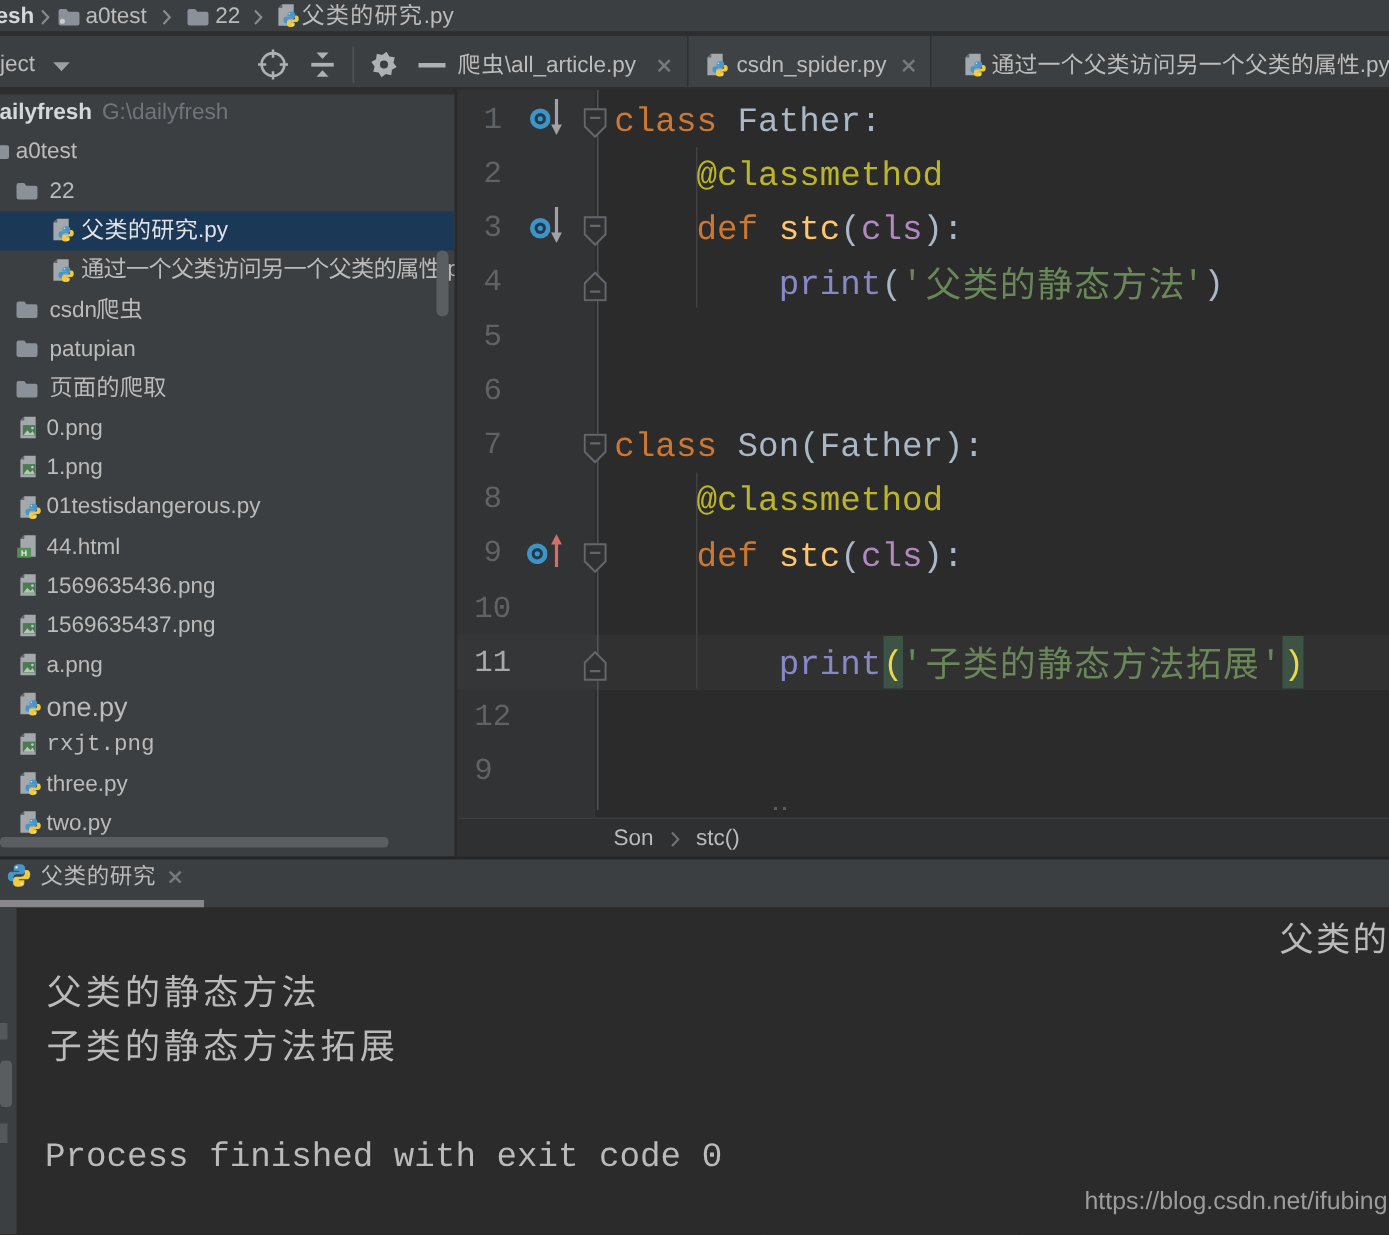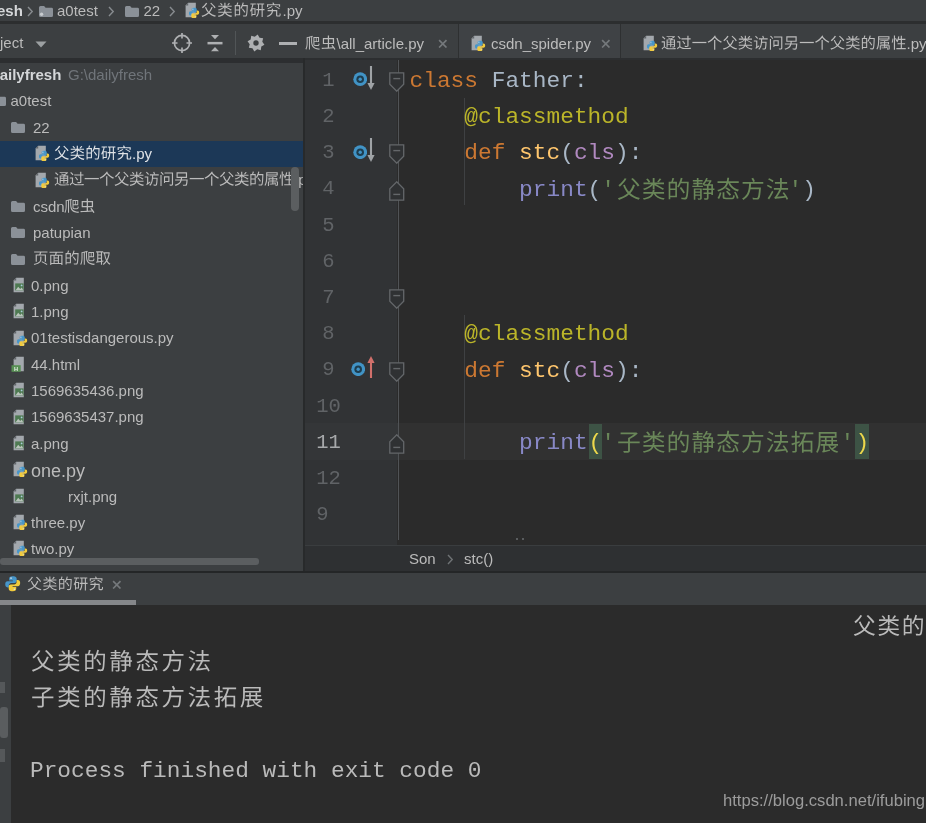--- a/index.html
+++ b/index.html
@@ -297,21 +297,21 @@
         </g>
       </svg>
 <span style="position:absolute;left:31.0px;top:462.1px;font-family:'Liberation Sans',sans-serif;font-size:18px;line-height:1;color:#bbbbbb;white-space:pre;">one.py</span>
 <svg style="position:absolute;left:11.0px;top:487.7px;width:17px;height:17px;" viewBox="0 0 17 17">
         <path d="M5.2,0.8 H12.8 V15.2 H2.6 V3.4 Z" fill="#a3a8ad"></path>
         <path d="M5.2,0.8 L2.6,3.4 H5.2 Z" fill="#62666a"></path>
         <rect x="4.2" y="6.4" width="8.4" height="7" fill="#4e7a52"></rect>
         <path d="M4.6,13.2 l2.6,-3.4 2,2.2 1.6,-1.6 1.4,2.8 z" fill="#b9c4bb"></path>
         <circle cx="10.6" cy="8.4" r="0.9" fill="#a9cdd9"></circle>
       </svg>
-<span style="position:absolute;left:31.0px;top:488.5px;font-family:Liberation Sans, sans-serif;font-size:15.00px;line-height:1;color:#bbbbbb;white-space:pre;margin-left:37px;">rxjt.png</span>
+<span style="position:absolute;left:31.0px;top:488.5px;font-family:Liberation Mono, monospace;font-size:15.00px;line-height:1;color:#bbbbbb;white-space:pre;">rxjt.png</span>
 <svg style="position:absolute;left:11.0px;top:514.1px;width:17px;height:17px;" viewBox="0 0 17 17">
         <path d="M5.2,0.8 H12.8 V15.2 H2.6 V3.4 Z" fill="#a3a8ad"></path>
         <path d="M5.2,0.8 L2.6,3.4 H5.2 Z" fill="#62666a"></path>
         <g transform="translate(5.3,5.2) scale(0.72)">
           <path d="M7.95,0.9 c-2.6,0 -3.3,1.15 -3.3,2.35 l0,1.7 3.45,0 0,0.65 -4.95,0 c-1.5,0 -2.25,1.2 -2.25,3 0,1.75 0.75,2.95 2.25,2.95 l1.15,0 0,-2 c0-1.3 1.05-2.3 2.35-2.3 l3.2,0 c1.1,0 1.95-0.9 1.95-2 l0,-2 c0-1.4 -1.2-2.35 -2.75-2.35 z" fill="#4796c9"></path>
           <circle cx="6.4" cy="2.7" r="0.75" fill="#dfe6ec"></circle>
           <path d="M8.05,15.1 c2.6,0 3.3,-1.15 3.3,-2.35 l0,-1.7 -3.45,0 0,-0.65 4.95,0 c1.5,0 2.25,-1.2 2.25,-3 0,-1.75 -0.75,-2.95 -2.25,-2.95 l-1.15,0 0,2 c0,1.3 -1.05,2.3 -2.35,2.3 l-3.2,0 c-1.1,0 -1.95,0.9 -1.95,2 l0,2 c0,1.4 1.2,2.35 2.75,2.35 z" fill="#f2cb3c"></path>
           <circle cx="9.6" cy="13.3" r="0.75" fill="#dfe6ec"></circle>
         </g>
       </svg>
@@ -405,20 +405,21 @@
         <use href="#u7236" x="0"></use>
         <use href="#u7c7b" x="1042"></use>
         <use href="#u7684" x="2084"></use>
         <use href="#u9759" x="3126"></use>
         <use href="#u6001" x="4168"></use>
         <use href="#u65b9" x="5210"></use>
         <use href="#u6cd5" x="6252"></use>
       </g>
     </svg>
 <span style="position:absolute;left:788.60px;top:178.61px;font-family:'Liberation Mono',monospace;font-size:22.83px;line-height:1;white-space:pre;"><i style="color:#6a8759;font-style:normal">'</i><i style="color:#a9b7c6;font-style:normal">)</i></span>
+<span style="position:absolute;left:409.50px;top:287.21px;font-family:'Liberation Mono',monospace;font-size:22.83px;line-height:1;white-space:pre;"><i style="color:#cc7832;font-style:normal">class</i><i style="color:#a9b7c6;font-style:normal"> Son(Father):</i></span>
 <span style="position:absolute;left:464.30px;top:323.41px;font-family:'Liberation Mono',monospace;font-size:22.83px;line-height:1;color:#bbb529;white-space:pre;">@classmethod</span>
 <span style="position:absolute;left:464.30px;top:359.61px;font-family:'Liberation Mono',monospace;font-size:22.83px;line-height:1;white-space:pre;"><i style="color:#cc7832;font-style:normal">def</i><i style="color:#a9b7c6;font-style:normal"> </i><i style="color:#ffc66d;font-style:normal">stc</i><i style="color:#a9b7c6;font-style:normal">(</i><i style="color:#b189c0;font-style:normal">cls</i><i style="color:#a9b7c6;font-style:normal">):</i></span>
 <div style="position:absolute;left:588.6px;top:424.4px;width:13.8px;height:34.2px;background:#3d5345;"></div>
 <div style="position:absolute;left:854.6px;top:424.4px;width:14.6px;height:34.2px;background:#3d5345;"></div>
 <span style="position:absolute;left:519.10px;top:432.01px;font-family:'Liberation Mono',monospace;font-size:22.83px;line-height:1;white-space:pre;"><i style="color:#8888c6;font-style:normal">print</i></span>
 <span style="position:absolute;left:588.60px;top:432.01px;font-family:'Liberation Mono',monospace;font-size:22.83px;line-height:1;color:#ecd84b;white-space:pre;">(</span>
 <span style="position:absolute;left:601.30px;top:432.01px;font-family:'Liberation Mono',monospace;font-size:22.83px;line-height:1;color:#6a8759;white-space:pre;">'</span>
 <svg style="position:absolute;left:616.5px;top:430.1px;width:223.2px;height:23.8px;fill:#6a8759;" viewBox="0 -880 9378 1000" preserveAspectRatio="none">
       <g transform="scale(1,-1)">
         <use href="#u5b50" x="0"></use>

